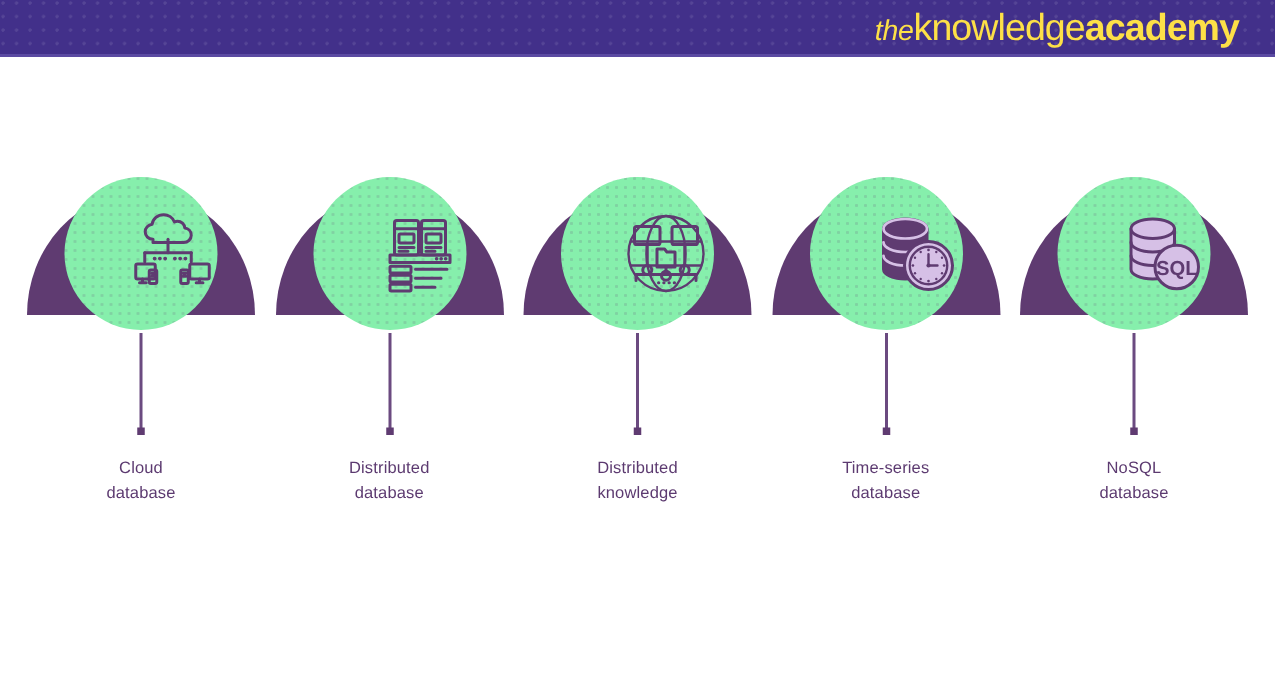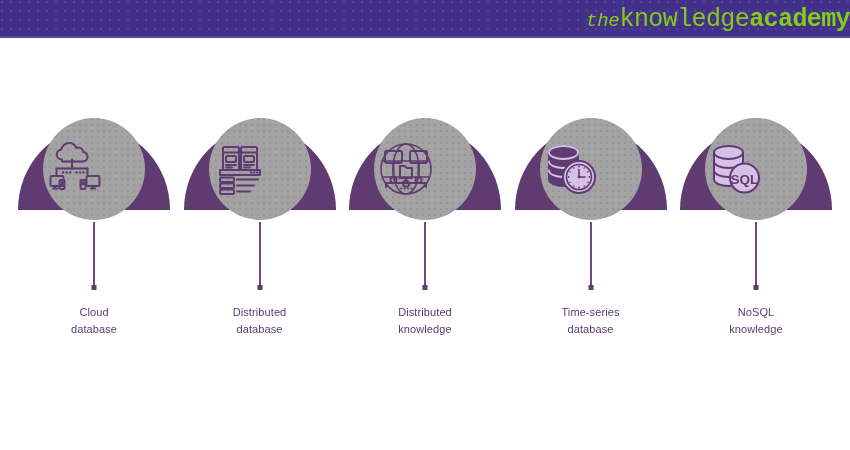--- a/index.html
+++ b/index.html
@@ -36,26 +36,26 @@
   #header-bar .bottom-edge {
     position: absolute;
     left: 0; bottom: 0;
     width: 100%;
     height: 2px;
     background: #5b4aa2;
   }
 
   #brand-logo {
     position: absolute;
-    right: 0;
+    right: 24px;
     top: 50%;
     transform: translateY(-50%);
-    color: #84cc16;
+    color: #fde047;
     white-space: nowrap;
-    font-family: Liberation Mono, monospace;
+    font-family: Liberation Sans, sans-serif;
     line-height: 1;
   }
   #brand-logo .logo-the {
     font-style: italic;
     font-size: 19px;
     letter-spacing: -0.2px;
   }
   #brand-logo .logo-knowledge {
     font-size: 25px;
     letter-spacing: -0.6px;
@@ -113,24 +113,24 @@
 
   
   .icon-circle {
     position: absolute;
     left: 50%;
     bottom: -10px;
     transform: translateX(-50%);
     width: 102px;
     height: 102px;
     border-radius: 50%;
-    background: #a3a3a3;
+    background: #86efac;
     display: flex;
     align-items: center;
-    justify-content: flex-start;
+    justify-content: flex-end;
     overflow: hidden;
   }
   .icon-circle .dots {
     position: absolute;
     inset: 0;
     background-image:
       radial-gradient(circle at 1px 1px, rgba(95,59,113,0.16) 0.9px, transparent 1.1px);
     background-size: 6px 6px;
     pointer-events: none;
   }
@@ -350,17 +350,17 @@
 
             <circle cx="39.5" cy="40" r="14.5" fill="#d6c0e6" stroke="#5f3b71" stroke-width="2"></circle>
             <text x="39.5" y="45.6" text-anchor="middle" font-family="Liberation Sans, sans-serif" font-size="13.5" font-weight="bold" fill="#5f3b71" stroke="none">SQL</text>
           </svg>
         </div>
       </div>
       <div class="connector">
         <span class="dot"></span>
       </div>
       <div class="node-label">NoSQL
-knowledge</div>
+database</div>
     </div>
 
   </div>
 </div>
 
 </body></html>

